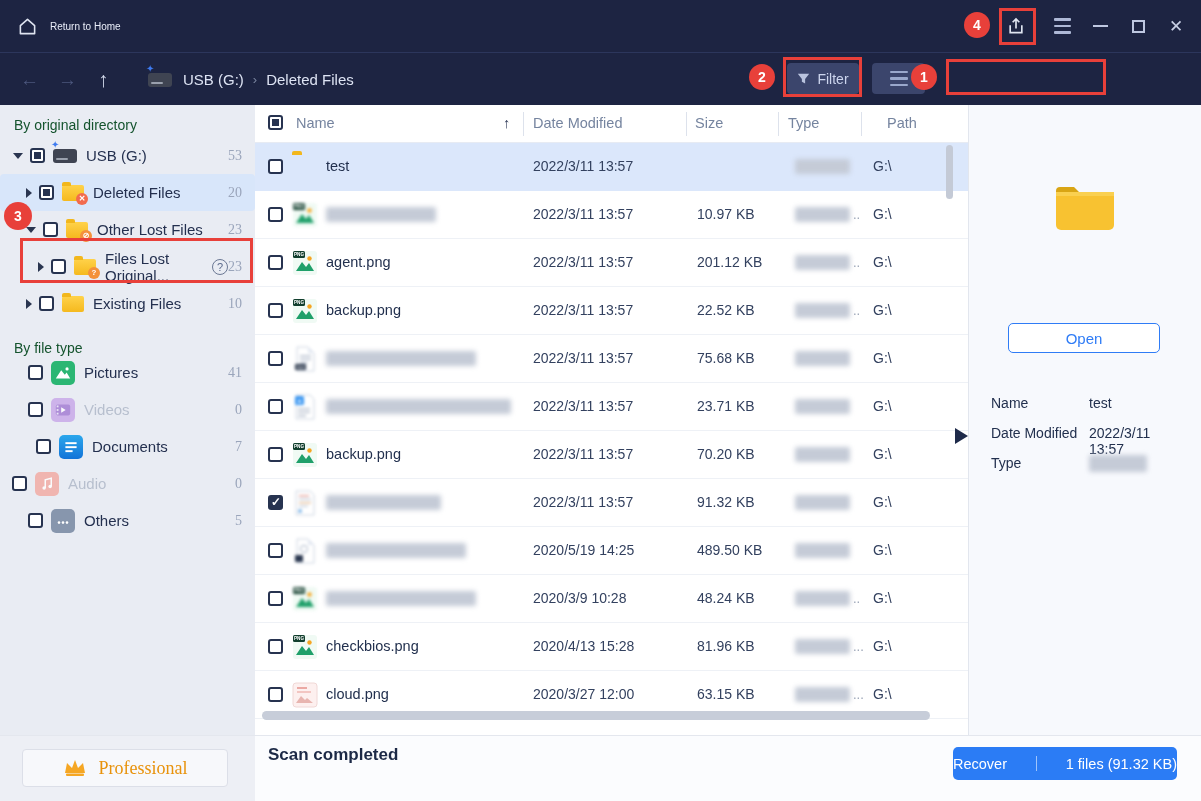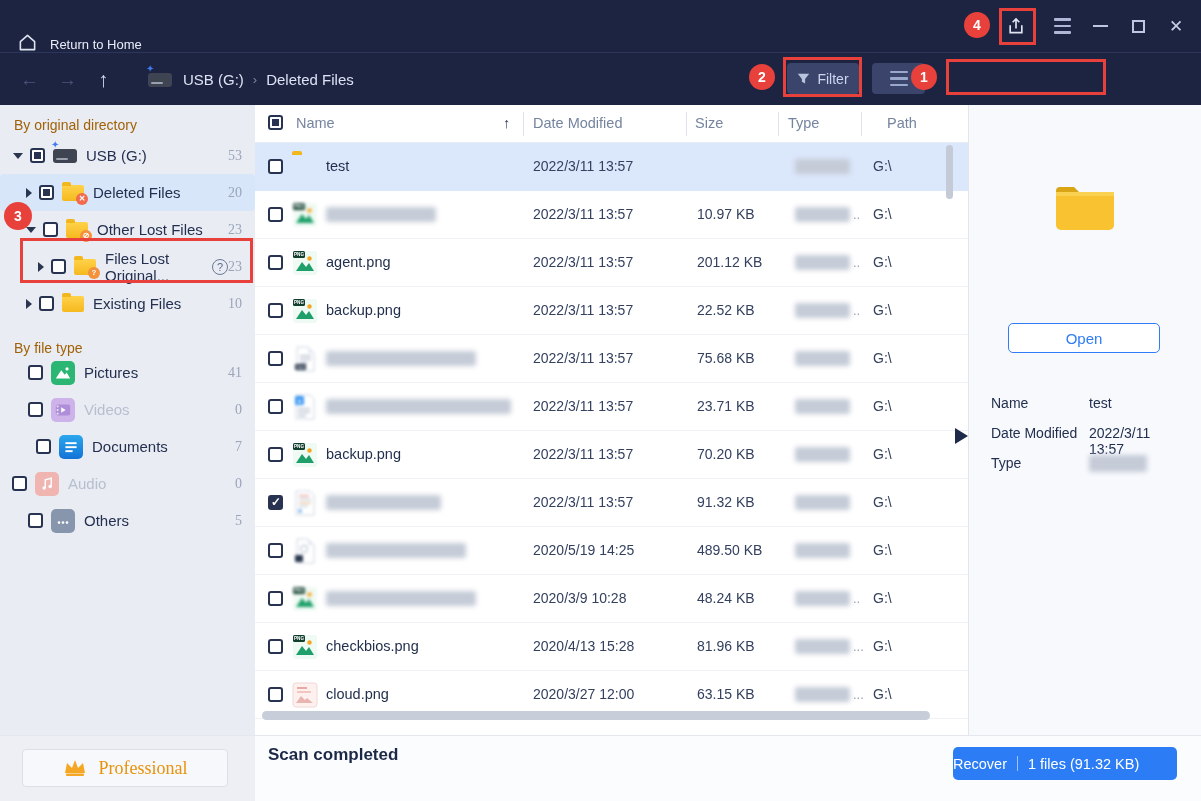--- a/index.html
+++ b/index.html
@@ -1,21 +1,21 @@
 <!DOCTYPE html>
 <html><head>
 <meta charset="utf-8">
 <style>
   * { margin:0; padding:0; box-sizing:border-box; }
   body { background:#555; font-family:"Liberation Sans", sans-serif; }
   .app { position:relative; width:1201px; height:801px; background:#ffffff; overflow:hidden; }
 
   
   .titlebar { position:absolute; left:0; top:0; width:1201px; height:52px; background:#1d2442; }
-  .home-group { position:absolute; left:18px; top:0; height:52px; display:flex; align-items:flex-end; gap:13px; color:#e9edf8; font-size:13px; cursor:default; }
+  .home-group { position:absolute; left:18px; top:0; height:52px; display:flex; align-items:center; gap:13px; color:#e9edf8; font-size:10px; cursor:default; }
   .win-controls { position:absolute; right:0; top:0; height:52px; display:flex; align-items:center; gap:0; }
   .tb-btn { width:38px; height:36px; display:flex; align-items:center; justify-content:center; color:#bec7e0; }
   .hamb-bars { display:flex; flex-direction:column; gap:4px; }
   .hamb-bars i { display:block; width:17px; height:2.5px; background:#aeb8d6; border-radius:1px; }
   .glyph-min { width:15px; height:2px; background:#bec7e0; }
   .glyph-max { width:13px; height:13px; border:2px solid #bec7e0; }
   .glyph-close { font-size:17px; color:#c7cfe4; line-height:1; }
 
   
   .navbar { position:absolute; left:0; top:52px; width:1201px; height:53px; background:#1d2442; border-top:1px solid #2c365c; }
@@ -23,21 +23,21 @@
   .crumb { position:absolute; top:0; height:53px; display:flex; align-items:center; color:#dde3f3; font-size:15px; }
   .drive-ico { position:relative; width:24px; height:14px; background:#3f4452; border-radius:3px; }
   .drive-ico::after { content:""; position:absolute; left:3px; bottom:3px; width:12px; height:2px; background:#9aa0ad; border-radius:1px; }
   .drive-ico::before { content:"✦"; position:absolute; left:-2px; top:-10px; color:#3e7bf0; font-size:10px; }
   .nav-btn { position:absolute; background:#3b456c; border-radius:4px; display:flex; align-items:center; justify-content:center; gap:7px; color:#ccd5ee; font-size:14px; }
   .searchbox { position:absolute; left:936px; top:61px; width:249px; height:33px; background:#293254; border-radius:4px; display:flex; align-items:center; padding:0 12px 0 22px; }
   .searchbox .ph { color:#8b97ba; font-size:14px; flex:1; }
 
   
   .sidebar { position:absolute; left:0; top:105px; width:255px; height:630px; background:#e9ecf3; }
-  .side-h { padding:12px 0 4px 14px; color:#a16207; font-size:14px; height:32px; }
+  .side-h { padding:12px 0 4px 14px; color:#14532d; font-size:14px; height:32px; }
   .trow { position:relative; display:flex; align-items:center; height:37px; font-size:15px; color:#24304f; }
   .trow .count { margin-left:auto; margin-right:13px; color:#9aa5bb; font-size:14px;font-family:Liberation Serif, serif; }
   .trow.sel { background:#d8e6fa; border-radius:4px; }
   .trow.dim .lbl { color:#b7bfce; }
   .arr { width:0; height:0; margin-right:7px; }
   .arr.down { border-left:5px solid transparent; border-right:5px solid transparent; border-top:6px solid #2a3550; }
   .arr.right { border-top:5px solid transparent; border-bottom:5px solid transparent; border-left:6px solid #2a3550; }
   .cb { width:15px; height:15px; background:#fff; border:2px solid #273350; border-radius:3px; margin-right:8px; flex:none; position:relative; }
   .cb.partial::after { content:""; position:absolute; left:2px; top:2px; width:7px; height:7px; background:#273350; }
   .cb.checked { background:#273350; }
@@ -82,21 +82,21 @@
   .meta-row .mval { flex:1; }
 
   
   .footer { position:absolute; left:0; top:735px; width:1201px; height:84px; background:#fbfcfe; border-top:1px solid #e4e7ee; }
   .footer-left { position:absolute; left:0; top:0; width:255px; height:66px; background:#edeff5; }
   .pro-btn { position:absolute; left:22px; top:13px; width:206px; height:38px; border:1px solid #dcdfe8; border-radius:4px; background:rgba(255,255,255,.55); display:flex; align-items:center; justify-content:center; gap:12px; }
   .pro-btn span { font-family:"Liberation Serif", serif; font-size:18px; color:#e8920b; }
   .scan-title { position:absolute; left:268px; top:9px; font-size:17px; font-weight:bold; color:#1c2946; }
   .scan-detail { position:absolute; left:268px; top:36px; font-size:14px; color:#8d96ab; display:flex; align-items:center; gap:10px; }
   .gcheck { width:21px; height:21px; border-radius:50%; background:#2dbe60; color:#fff; font-size:13px; font-weight:bold; display:flex; align-items:center; justify-content:center; }
-  .recover-btn { position:absolute; left:953px; top:11px; width:224px; height:33px; background:#2b7cf5; border-radius:5px; color:#fff; font-size:14.5px; display:flex; align-items:center; justify-content:flex-start; gap:10px; }
+  .recover-btn { position:absolute; left:953px; top:11px; width:224px; height:33px; background:#2b7cf5; border-radius:5px; color:#fff; font-size:14.5px; display:flex; align-items:center; justify-content:space-between; gap:10px; }
   .recover-btn .rdiv { width:1px; height:15px; background:rgba(255,255,255,.55); }
 
   
   .ann-c { position:absolute; width:26px; height:26px; border-radius:50%; background:#e8403a; color:#fff; font-size:14px; font-weight:bold; display:flex; align-items:center; justify-content:center; z-index:60; }
   .ann-b { position:absolute; border:3px solid #e8403a; z-index:55; }
 </style>
 </head>
 <body>
 
 <div class="app">

